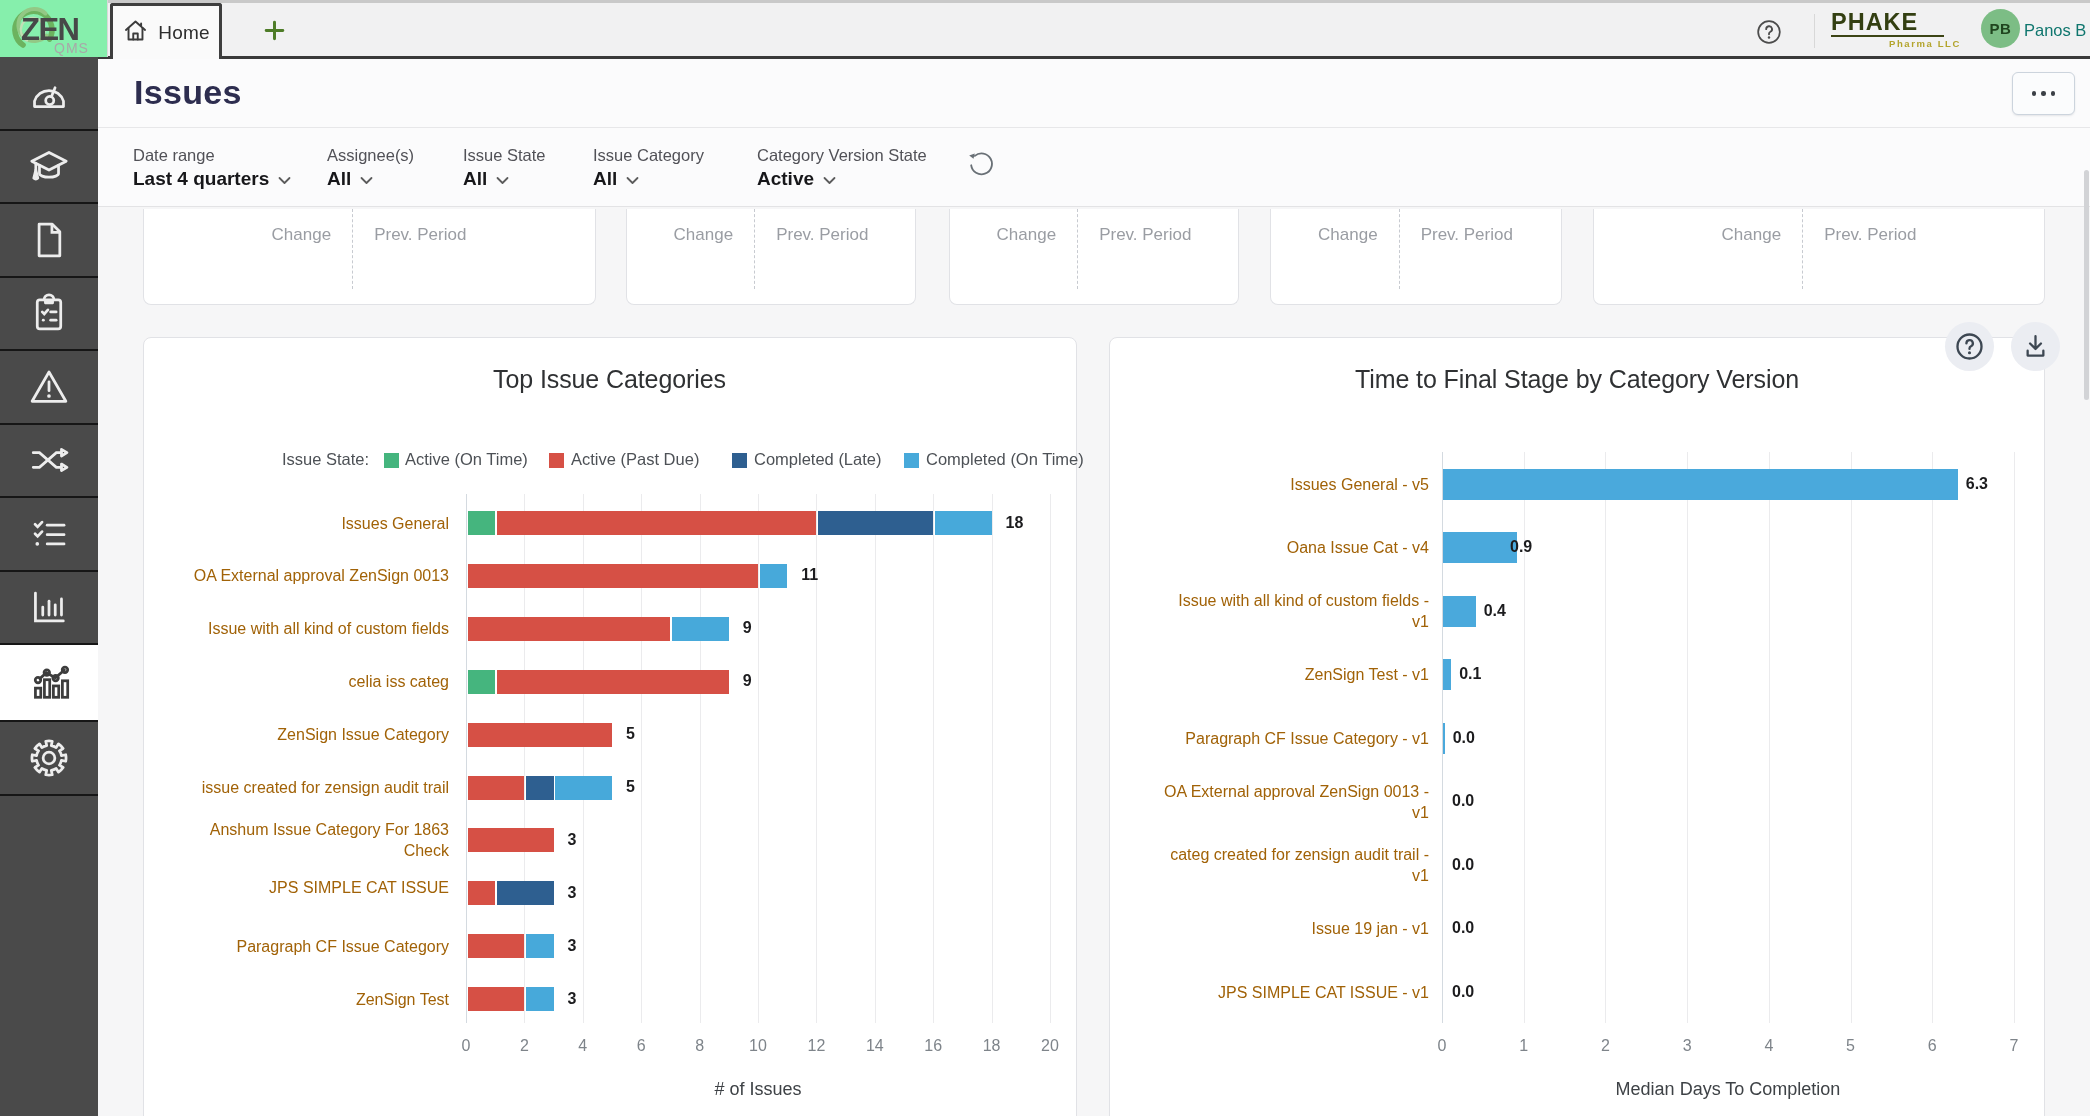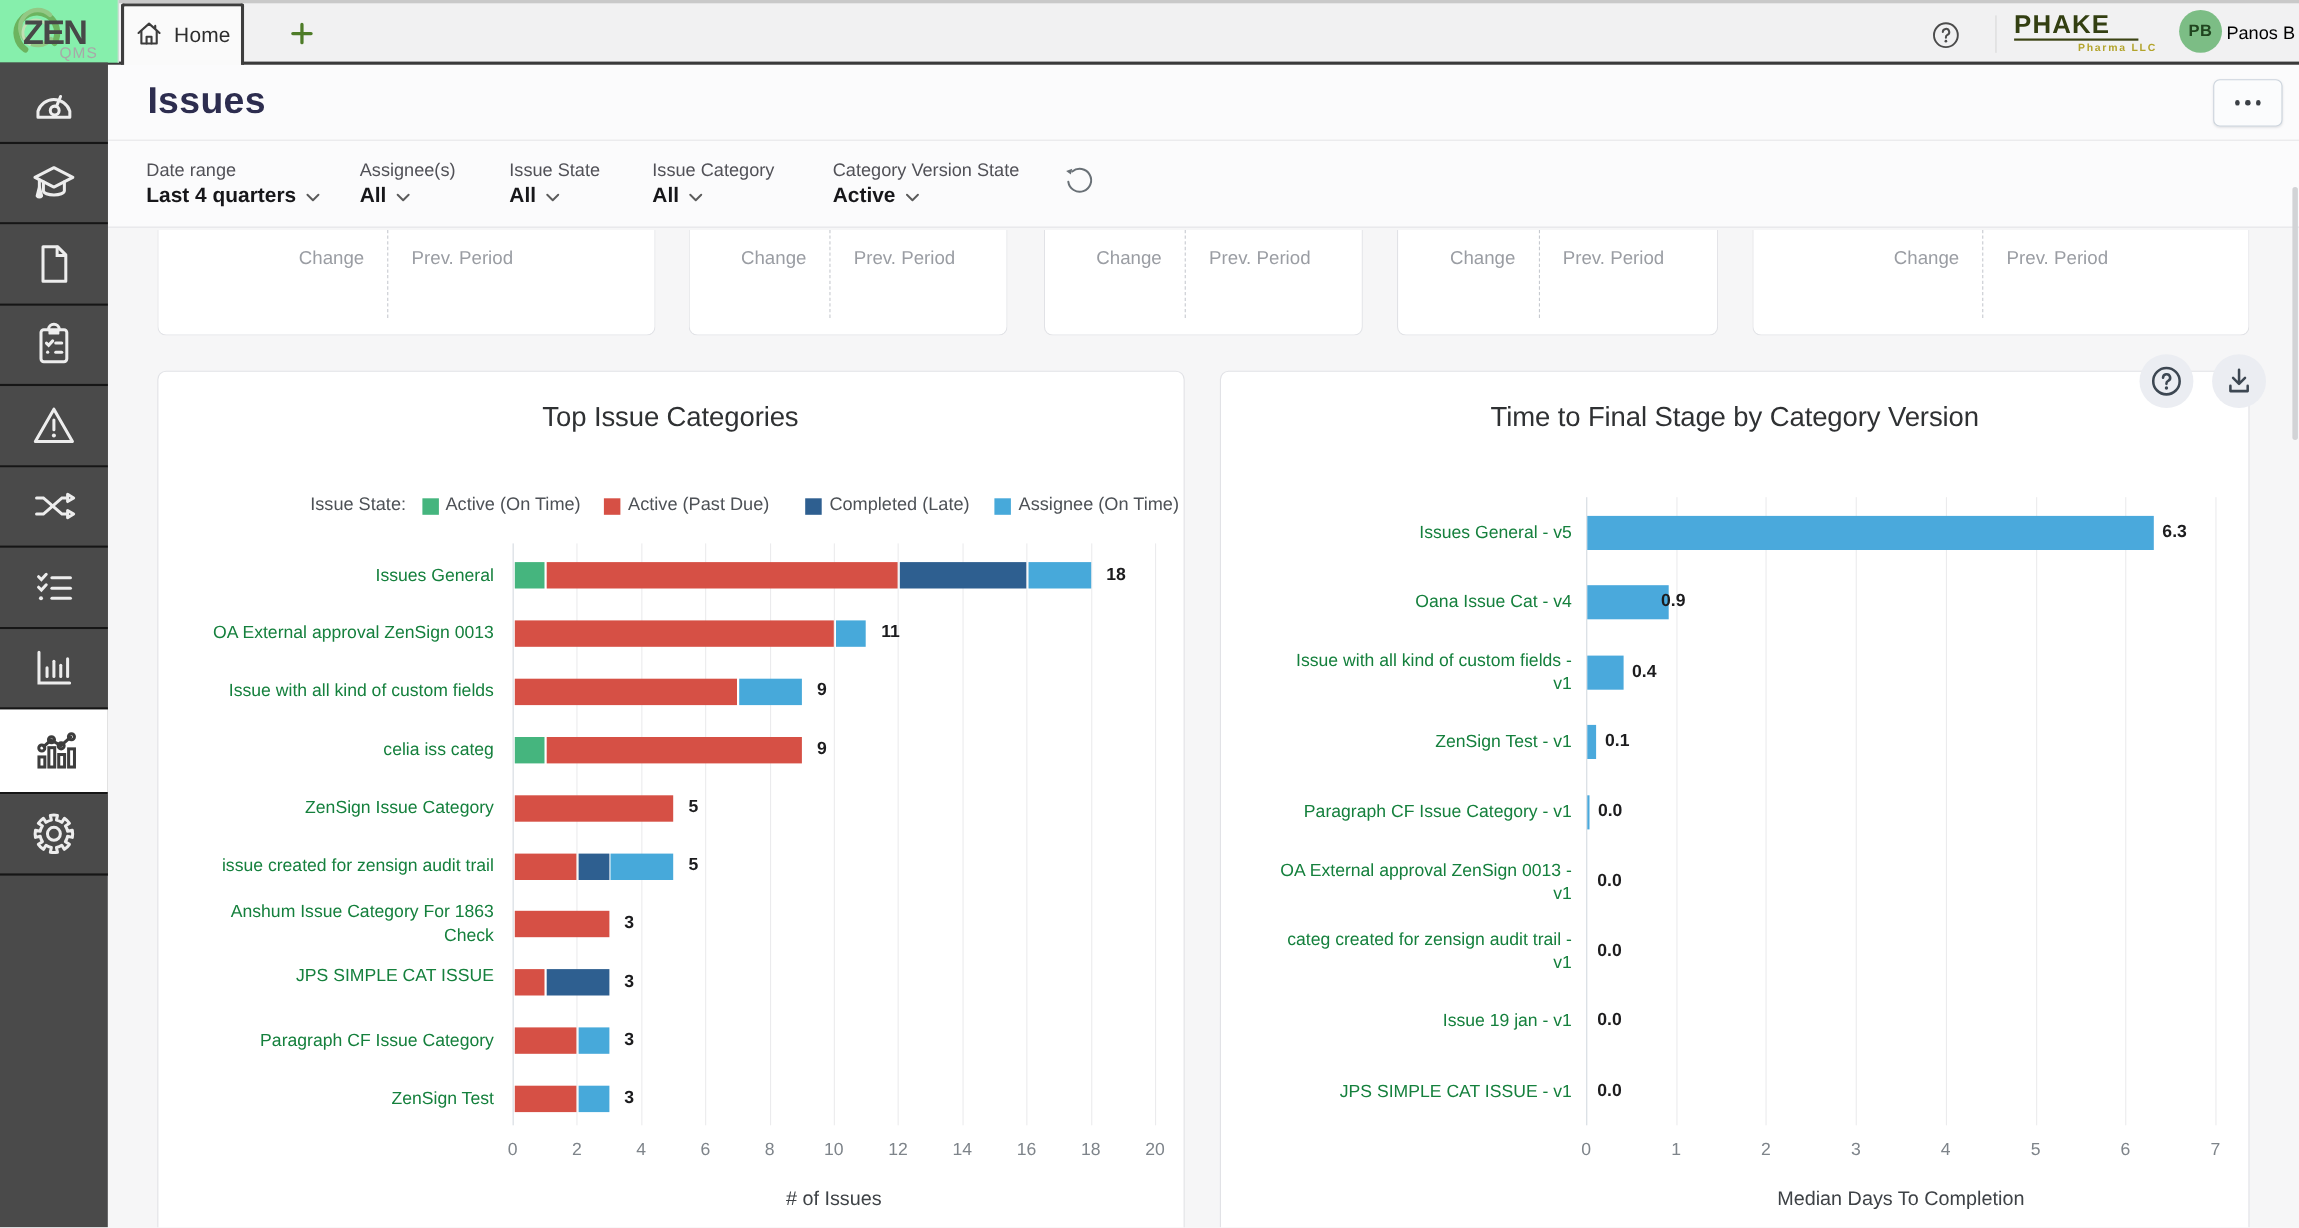--- a/index.html
+++ b/index.html
@@ -24,21 +24,21 @@
   #top-sep { position:absolute; left:1814px; top:14px; width:1px; height:34px; background:#d8d8d8; }
   #org-logo { position:absolute; left:1831px; top:10px; width:128px; height:38px; }
   #org-name { font-size:23.5px; font-weight:bold; color:#333f12; letter-spacing:1px;
     font-family:"Liberation Sans", sans-serif; line-height:25px; }
   #org-underline { position:absolute; left:0; top:25px; width:113px; height:2px; background:#3c4415; }
   #org-sub { position:absolute; left:58px; top:28px; font-size:9.5px; font-weight:bold; color:#b3a42c;
     letter-spacing:1.6px; white-space:nowrap; }
   #avatar { position:absolute; left:1981px; top:9px; width:39px; height:39px; border-radius:50%;
     background:#7cbd85; color:#20451f; font-size:15px; font-weight:bold; display:flex;
     align-items:center; justify-content:center; cursor:pointer; letter-spacing:.5px; }
-  #user-name { position:absolute; left:2024px; top:21px; font-size:16.5px; color:#000000; cursor:pointer; white-space:nowrap; }
+  #user-name { position:absolute; left:2024px; top:21px; font-size:16.5px; color:#0f766e; cursor:pointer; white-space:nowrap; }
 
   
   #sidebar { position:absolute; left:0; top:57px; width:98px; height:1059px; background:#4a4a4a; z-index:4; }
   .side-item { width:98px; height:73.5px; display:flex; align-items:center; justify-content:center;
     border-bottom:2.5px solid #161616; cursor:pointer; background:#4a4a4a; }
   .side-item.active { background:#ffffff; height:77px; }
   .side-item svg { display:block; }
 
   
   #content { position:absolute; left:98px; top:59px; width:1992px; height:1057px; background:#f6f6f7; }
@@ -68,21 +68,21 @@
 
   
   .chart-card { position:absolute; top:278px; height:845px; background:#ffffff;
     border:1px solid #e1e2e6; border-radius:8px 8px 0 0; }
   .chart-title { position:absolute; left:0; top:27px; width:100%; text-align:center;
     font-size:25px; font-weight:normal; color:#2f3133; letter-spacing:-.1px; }
   .legend-label, .legend-text { position:absolute; font-size:16.5px; color:#4d5156; white-space:nowrap; }
   .legend-swatch { position:absolute; width:15px; height:15px; }
   .gridline { position:absolute; width:1px; background:#ebebed; }
   .gridline.axis0 { background:#d4dae0; }
-  .cat-label { position:absolute; text-align:right; font-size:16px; color:#15803d; line-height:21px; }
+  .cat-label { position:absolute; text-align:right; font-size:16px; color:#a16207; line-height:21px; }
   .bar-seg { position:absolute; }
   .bar-val { position:absolute; font-size:16px; font-weight:bold; color:#1c1c1e; white-space:nowrap; }
   .x-tick { position:absolute; font-size:16px; color:#7e848a; text-align:center; width:40px; }
   .x-axis-title { position:absolute; font-size:18px; color:#3e4246; text-align:center; white-space:nowrap; }
 
   
   .fbtn { position:absolute; width:49px; height:49px; border-radius:50%; background:#ebedf2;
     border:none; cursor:pointer; display:flex; align-items:center; justify-content:center; z-index:6; }
 
   #scroll-thumb { position:absolute; left:1986px; top:111px; width:5px; height:230px;
@@ -339,21 +339,21 @@
       <h2 class="chart-title">Top Issue Categories</h2>
       <div class="chart-body" id="chart-left-body"></div>
     <div class="legend-label" style="left: 138.5px; top: 112px;">Issue State:</div>
         <div class="legend-swatch" style="left: 240.5px; top: 115px; background: rgb(69, 181, 126);"></div>
         <div class="legend-text" style="left: 261.5px; top: 112px;">Active (On Time)</div>
         <div class="legend-swatch" style="left: 405.5px; top: 115px; background: rgb(214, 80, 69);"></div>
         <div class="legend-text" style="left: 427.5px; top: 112px;">Active (Past Due)</div>
         <div class="legend-swatch" style="left: 588.5px; top: 115px; background: rgb(46, 95, 144);"></div>
         <div class="legend-text" style="left: 610.5px; top: 112px;">Completed (Late)</div>
         <div class="legend-swatch" style="left: 760.5px; top: 115px; background: rgb(71, 169, 218);"></div>
-        <div class="legend-text" style="left: 782.5px; top: 112px;">Assignee (On Time)</div>
+        <div class="legend-text" style="left: 782.5px; top: 112px;">Completed (On Time)</div>
         <div class="gridline axis0" style="left: 322.5px; top: 156px; height: 529px;"></div>
         <div class="x-tick" style="left: 302.5px; top: 699px;">0</div>
         <div class="gridline" style="left: 380.9px; top: 156px; height: 529px;"></div>
         <div class="x-tick" style="left: 360.9px; top: 699px;">2</div>
         <div class="gridline" style="left: 439.3px; top: 156px; height: 529px;"></div>
         <div class="x-tick" style="left: 419.3px; top: 699px;">4</div>
         <div class="gridline" style="left: 497.7px; top: 156px; height: 529px;"></div>
         <div class="x-tick" style="left: 477.7px; top: 699px;">6</div>
         <div class="gridline" style="left: 556.1px; top: 156px; height: 529px;"></div>
         <div class="x-tick" style="left: 536.1px; top: 699px;">8</div>

